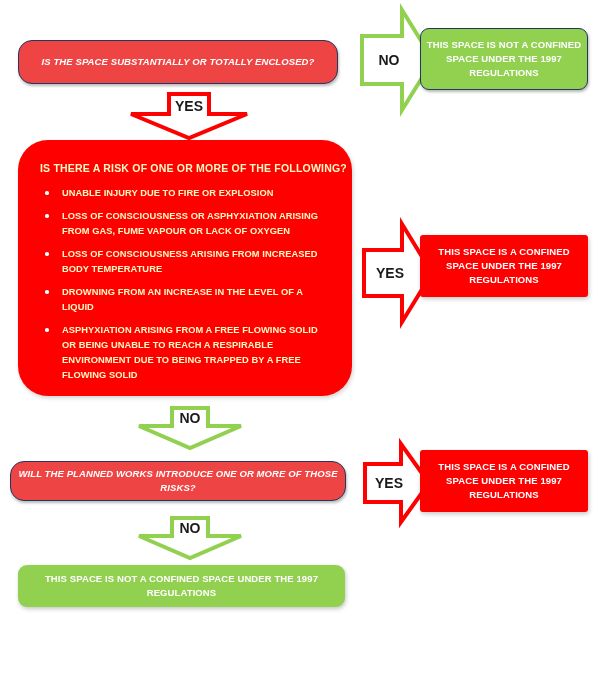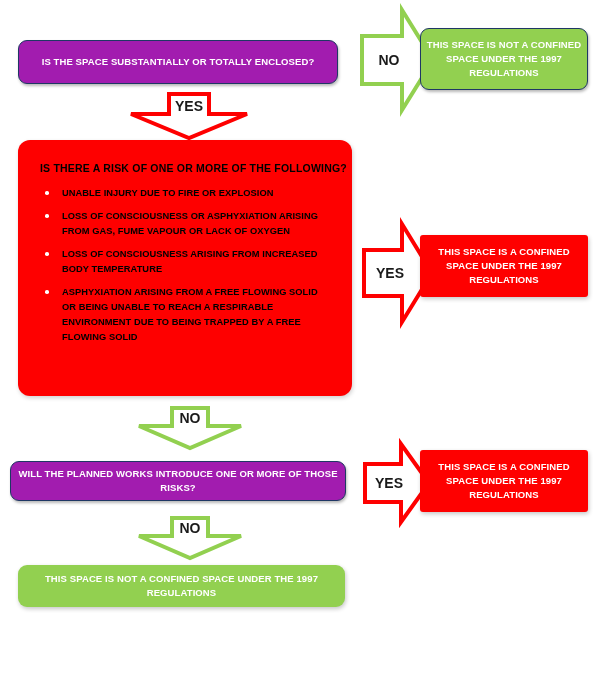--- a/index.html
+++ b/index.html
@@ -40,26 +40,27 @@
   .node-text {
     display: block;
     width: 100%;
     padding: 0 4px;
     box-sizing: border-box;
     line-height: 1.45;
   }
 
   
   .box-blue {
-    background: #a21caf;
+    background: #ef4444;
     border: 1.5px solid #1f3864;
-    border-radius: 9px;
+    border-radius: 14px;
     font-size: 9.5px;
     font-weight: 600;
     box-shadow: 1px 2px 3px rgba(0,0,0,0.28);
+    font-style: italic;
   }
 
   
   .box-green-bordered {
     background: #92d050;
     border: 1.5px solid #1f3864;
     border-radius: 9px;
     font-size: 9.5px;
     font-weight: 600;
     box-shadow: 1px 2px 3px rgba(0,0,0,0.28);
@@ -82,24 +83,24 @@
     border-radius: 3px;
     font-size: 9.5px;
     font-weight: 600;
     box-shadow: 1px 2px 4px rgba(0,0,0,0.22);
   }
 
   
   .box-red-panel {
     background: #fe0000;
     border: none;
-    border-radius: 12px;
+    border-radius: 30px;
     display: block;
     box-shadow: 1px 2px 4px rgba(0,0,0,0.18);
-    color: #000000;
+    color: #fef9c3;
   }
 
   .panel-heading {
     font-size: 10.5px;
     font-weight: 700;
     padding: 22px 0 0 22px;
     letter-spacing: 0.2px;
   }
 
   .panel-list {
@@ -175,20 +176,21 @@
     </svg>
     <span class="arrow-label arrow-label-v" style="top:6px;">YES</span>
   </div>
 
   <div class="box-red-panel" style="position:absolute; left:18px; top:140px; width:334px; height:256px;">
     <div class="panel-heading">IS THERE A RISK OF ONE OR MORE OF THE FOLLOWING?</div>
     <ul class="panel-list">
       <li>UNABLE INJURY DUE TO FIRE OR EXPLOSION</li>
       <li>LOSS OF CONSCIOUSNESS OR ASPHYXIATION ARISING FROM GAS, FUME VAPOUR OR LACK OF OXYGEN</li>
       <li>LOSS OF CONSCIOUSNESS ARISING FROM INCREASED BODY TEMPERATURE</li>
+      <li>DROWNING FROM AN INCREASE IN THE LEVEL OF A LIQUID</li>
       <li>ASPHYXIATION ARISING FROM A FREE FLOWING SOLID OR BEING UNABLE TO REACH A RESPIRABLE ENVIRONMENT DUE TO BEING TRAPPED BY A FREE FLOWING SOLID</li>
     </ul>
   </div>
 
   <div class="arrow" style="left:362px; top:222px; width:72px; height:102px;">
     <svg viewBox="0 0 72 102" preserveAspectRatio="none">
       <polygon points="2,28 40,28 40,2 70,51 40,100 40,74 2,74" fill="#ffffff" stroke="#fe0000" stroke-width="4" stroke-linejoin="miter"></polygon>
     </svg>
     <span class="arrow-label arrow-label-h" style="width:44px; left:6px;">YES</span>
   </div>

